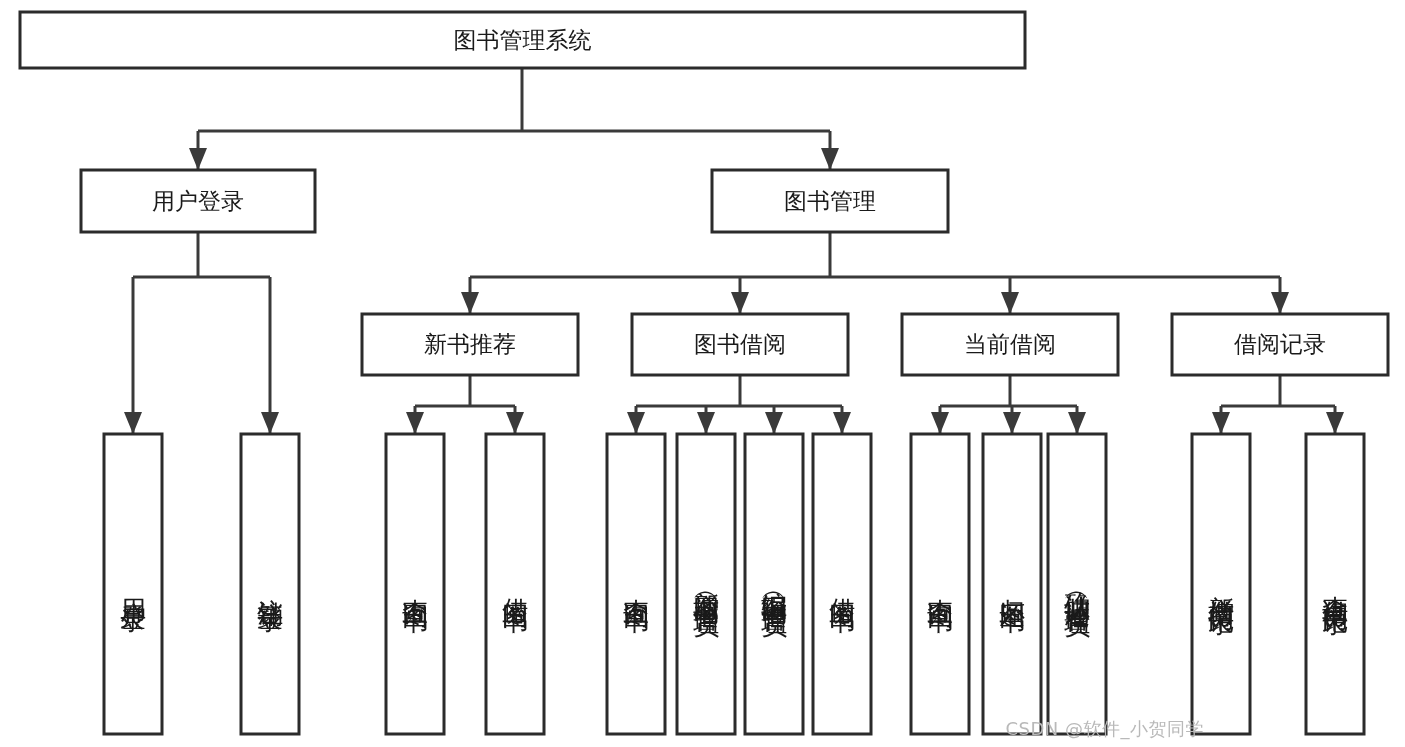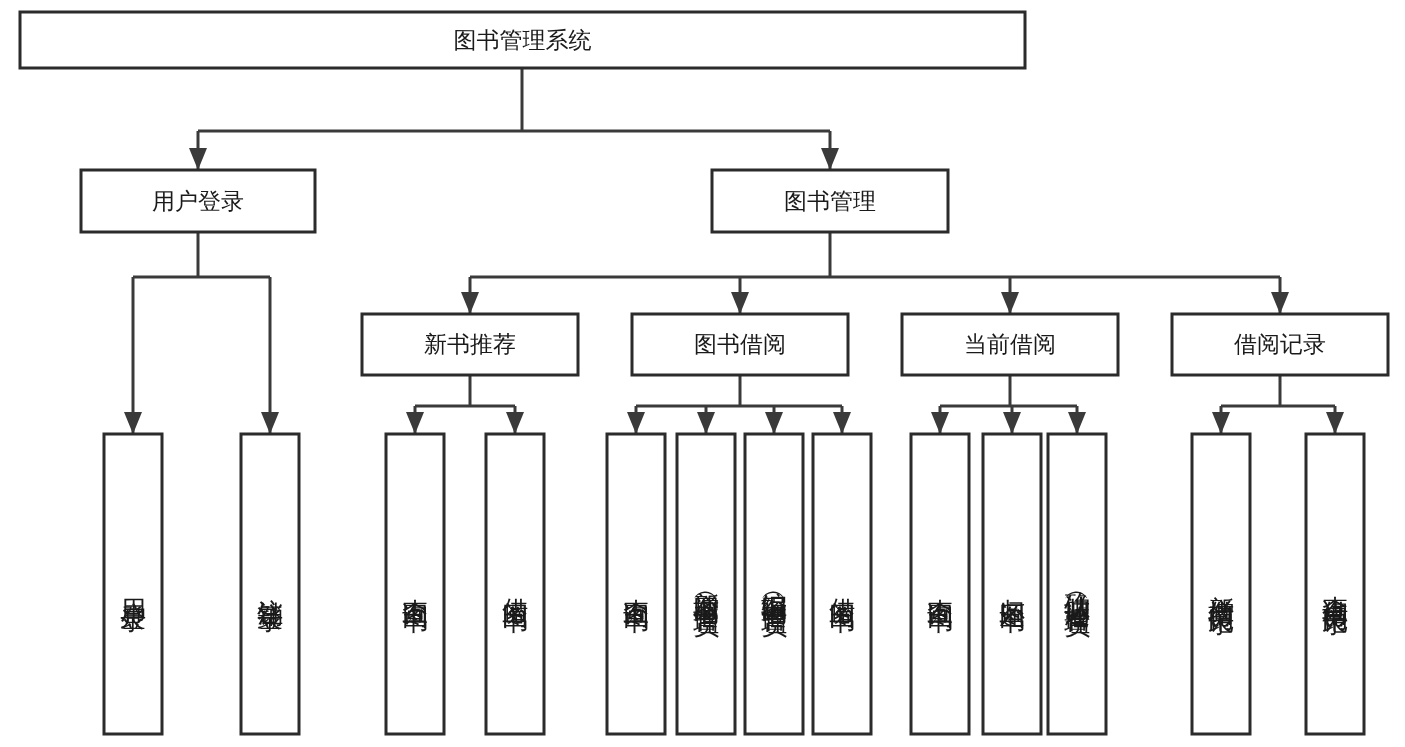--- a/index.html
+++ b/index.html
@@ -210,14 +210,15 @@
         <span class="leaf-label">确认归还（管理员）</span>
       </div>
       <div class="leaf-label-wrap" style="left: 1192px; top: 442px; width: 58px; height: 284px; align-items: center;">
         <span class="leaf-label">新增借阅记录</span>
       </div>
       <div class="leaf-label-wrap" style="left: 1306px; top: 442px; width: 58px; height: 284px; align-items: center;">
         <span class="leaf-label">查询借阅记录</span>
       </div>
     </div>
 
+  <div class="watermark">CSDN @软件_小贺同学</div>
 
 </div>
 
 </body></html>

